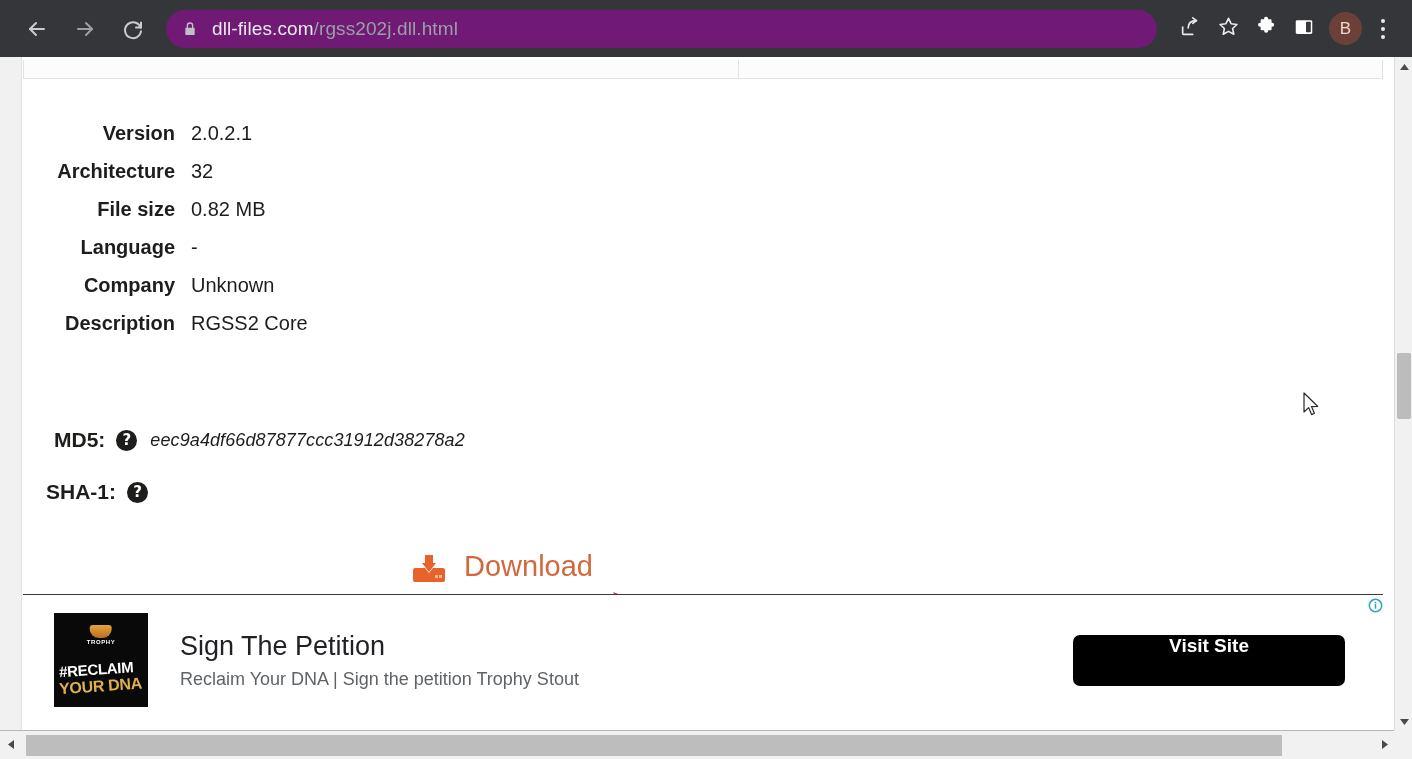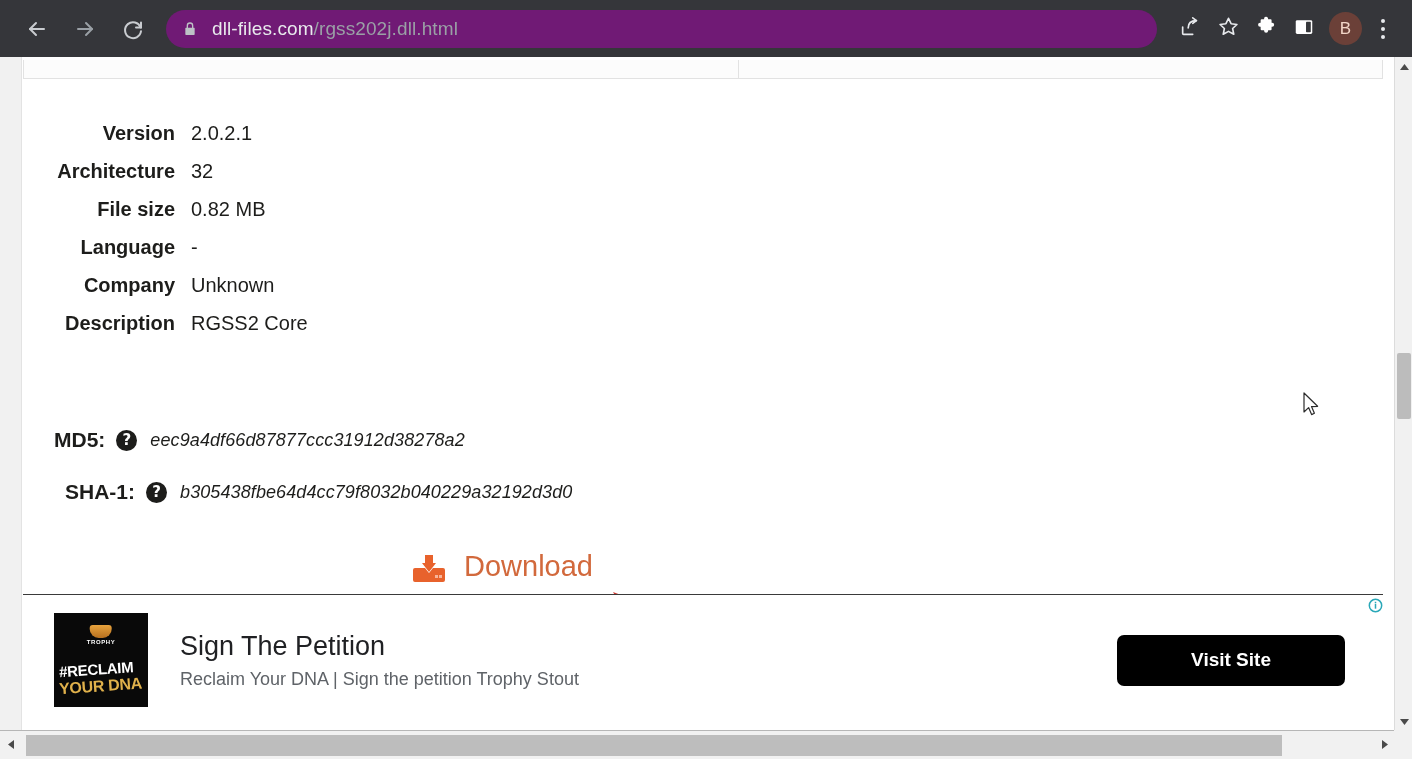--- a/index.html
+++ b/index.html
@@ -90,21 +90,21 @@
   }
   .meta-value{
     font-size:20px; font-weight:400; color:#1d1d1b;
   }
 
   
   .hash-row{
     position:absolute; display:flex; align-items:center;
   }
   .hash-row.md5{ left:31px; top:348px; }
-  .hash-row.sha{ left:42px; top:400px;text-align:right; }
+  .hash-row.sha{ left:23px; top:400px;text-align:right; }
   .hash-label{
     font-size:21px; font-weight:bold; color:#1d1d1b; margin-right:11px;
   }
   .help-icon{
     width:21px; height:21px; border-radius:50%;
     background:#1d1d1b; color:#ffffff;
     font-size:15px; font-weight:bold;
     display:flex; align-items:center; justify-content:center;
     margin-right:13px; cursor:pointer; flex:0 0 auto;
     font-family:"DejaVu Sans", sans-serif; line-height:1;
@@ -163,25 +163,25 @@
   .ad-thumb .l2{
     position:absolute; left:5px; top:64px; width:94px;
     font-size:16px; font-weight:bold; color:#e0b14b;
     transform:rotate(-4deg); letter-spacing:-.3px;
   }
   .ad-copy{ margin-left:32px; cursor:pointer; }
   .ad-title{ font-size:27px; color:#202124; font-weight:400; margin-bottom:7px; }
   .ad-desc{ font-size:18px; color:#5f6368; }
   .ad-cta{
     margin-left:auto; margin-right:38px;
-    width:228px; height:51px; background:#000000; color:#ffffff;
+    width:272px; height:51px; background:#000000; color:#ffffff;
     border:none; border-radius:7px; cursor:pointer;
     font-size:19px; font-weight:bold;
     font-family:"Liberation Sans", sans-serif;
-    display:flex; align-items:center; justify-content:center;
+    display:flex; align-items:flex-start; justify-content:center;
   }
   .adchoices{
     position:absolute; right:0px; top:3px; width:15px; height:15px;
     cursor:pointer;
   }
 
   
   .vscroll{
     position:absolute; right:0; top:57px; width:18px; height:673px;
     background:#f1f1f1; border-left:1px solid #dcdcdc;
@@ -346,21 +346,20 @@
 
     <div class="hash-row md5">
       <span class="hash-label">MD5:</span>
       <span class="help-icon">?</span>
       <span class="hash-value">eec9a4df66d87877ccc31912d38278a2</span>
     </div>
 
     <div class="hash-row sha">
       <span class="hash-label">SHA-1:</span>
       <span class="help-icon">?</span>
-      <span class="hash-value">b305438fbe64d4cc79f8032b040229a32192d3d0</span>
     </div>
 
     <a class="download-link">
       <span class="dl-icon">
         <svg width="34" height="32" viewBox="0 0 34 32">
           <path d="M17 1 L17 12 L24 12 L17 21 L10 12 L17 12 Z" fill="#e8622c"></path>
           <rect x="13" y="4" width="8" height="11" fill="#e8622c"></rect>
           <path d="M3 17 h10 l4 5 l4 -5 h10 a2 2 0 0 1 2 2 v10 a2 2 0 0 1 -2 2 h-28 a2 2 0 0 1 -2 -2 v-10 a2 2 0 0 1 2 -2 z" fill="#e8622c"></path>
           <rect x="23" y="24" width="3" height="3" fill="#f7b49a"></rect>
           <rect x="27" y="24" width="3" height="3" fill="#f7b49a"></rect>

